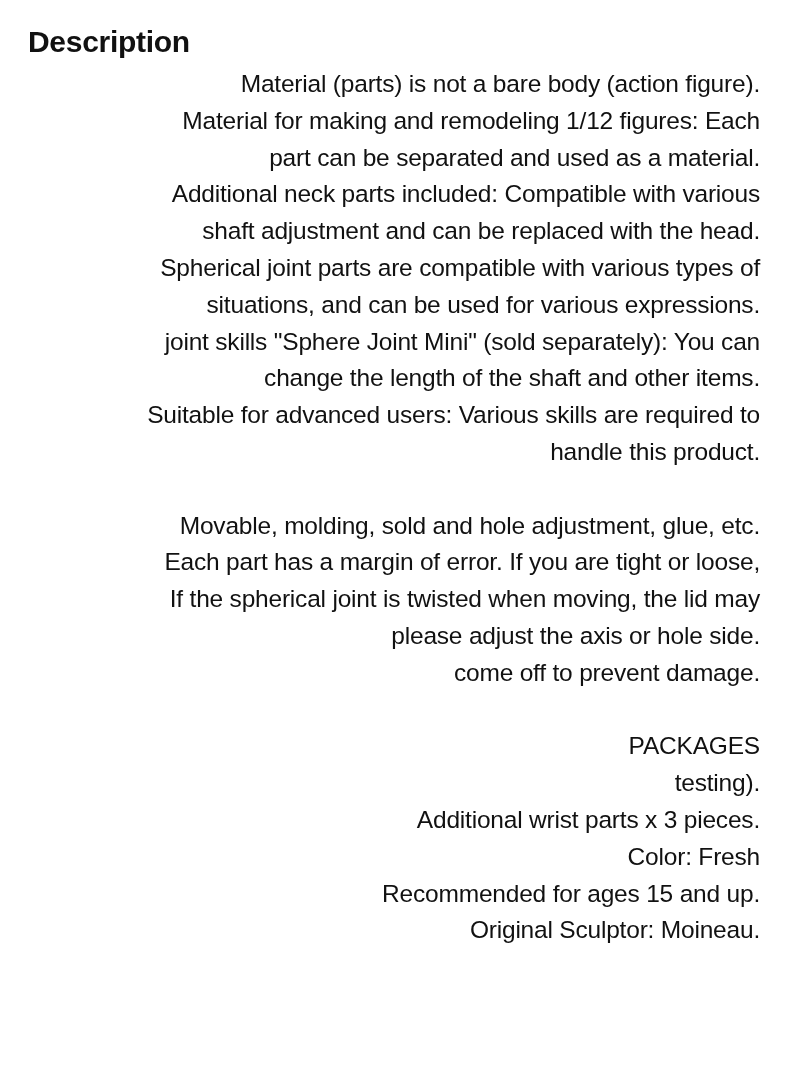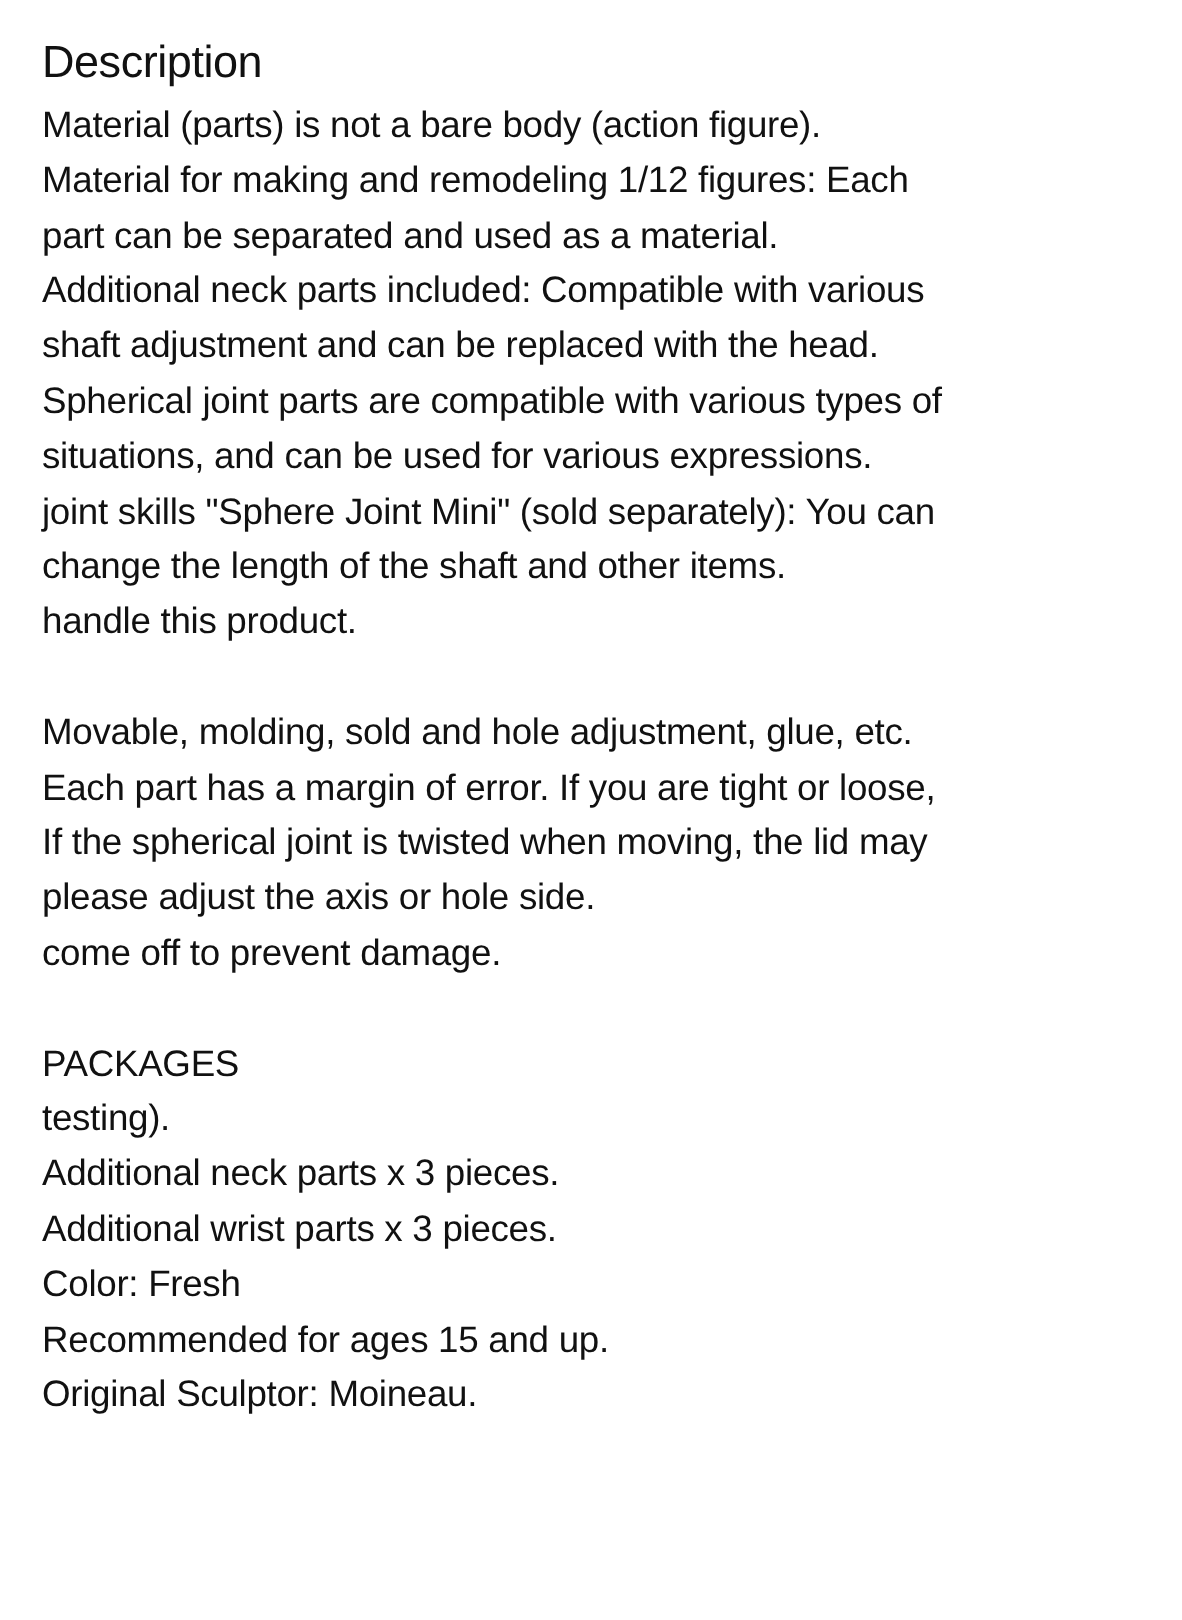--- a/index.html
+++ b/index.html
@@ -1,54 +1,54 @@
 <!DOCTYPE html>
 <html><head>
 <meta charset="utf-8">
 <style>
   html, body { margin: 0; padding: 0; background: #ffffff; }
   body { width: 788px; height: 1080px; overflow: hidden; font-family: "Liberation Sans", sans-serif; color: #111111; }
   .wrap { padding: 20px 28px 0 28px; }
-  .title { font-size: 30px; font-weight: normal; line-height: 44px; margin: 0 0 2px 0; letter-spacing: -0.3px; }
-  .line { font-size: 24.5px; line-height: 36.8px; white-space: nowrap; letter-spacing: -0.2px; }
+  .title { font-size: 30px; font-weight: bold; line-height: 44px; margin: 0 0 2px 0; letter-spacing: -0.3px; }
+  .line { font-size: 24.5px; line-height: 36.8px; white-space: nowrap; letter-spacing: -0.2px; text-align: right; }
   .gap { height: 36.8px; }
 </style>
 </head>
 <body>
 
 <div class="wrap">
   <div class="title">Description</div>
 
   <div>
     <div class="line">Material (parts) is not a bare body (action figure).</div>
     <div class="line">Material for making and remodeling 1/12 figures: Each</div>
     <div class="line">part can be separated and used as a material.</div>
     <div class="line">Additional neck parts included: Compatible with various</div>
     <div class="line">shaft adjustment and can be replaced with the head.</div>
     <div class="line">Spherical joint parts are compatible with various types of</div>
     <div class="line">situations, and can be used for various expressions.</div>
     <div class="line">joint skills "Sphere Joint Mini" (sold separately): You can</div>
     <div class="line">change the length of the shaft and other items.</div>
+    <div class="line">Suitable for advanced users: Various skills are required to</div>
     <div class="line">handle this product.</div>
   </div>
 
   <div class="gap"></div>
 
   <div>
     <div class="line">Movable, molding, sold and hole adjustment, glue, etc.</div>
     <div class="line">Each part has a margin of error. If you are tight or loose,</div>
     <div class="line">If the spherical joint is twisted when moving, the lid may</div>
     <div class="line">please adjust the axis or hole side.</div>
     <div class="line">come off to prevent damage.</div>
   </div>
 
   <div class="gap"></div>
 
   <div>
     <div class="line">PACKAGES</div>
     <div class="line">testing).</div>
-    <div class="line">Additional neck parts x 3 pieces.</div>
     <div class="line">Additional wrist parts x 3 pieces.</div>
     <div class="line">Color: Fresh</div>
     <div class="line">Recommended for ages 15 and up.</div>
     <div class="line">Original Sculptor: Moineau.</div>
   </div>
 </div>
 
 </body></html>

